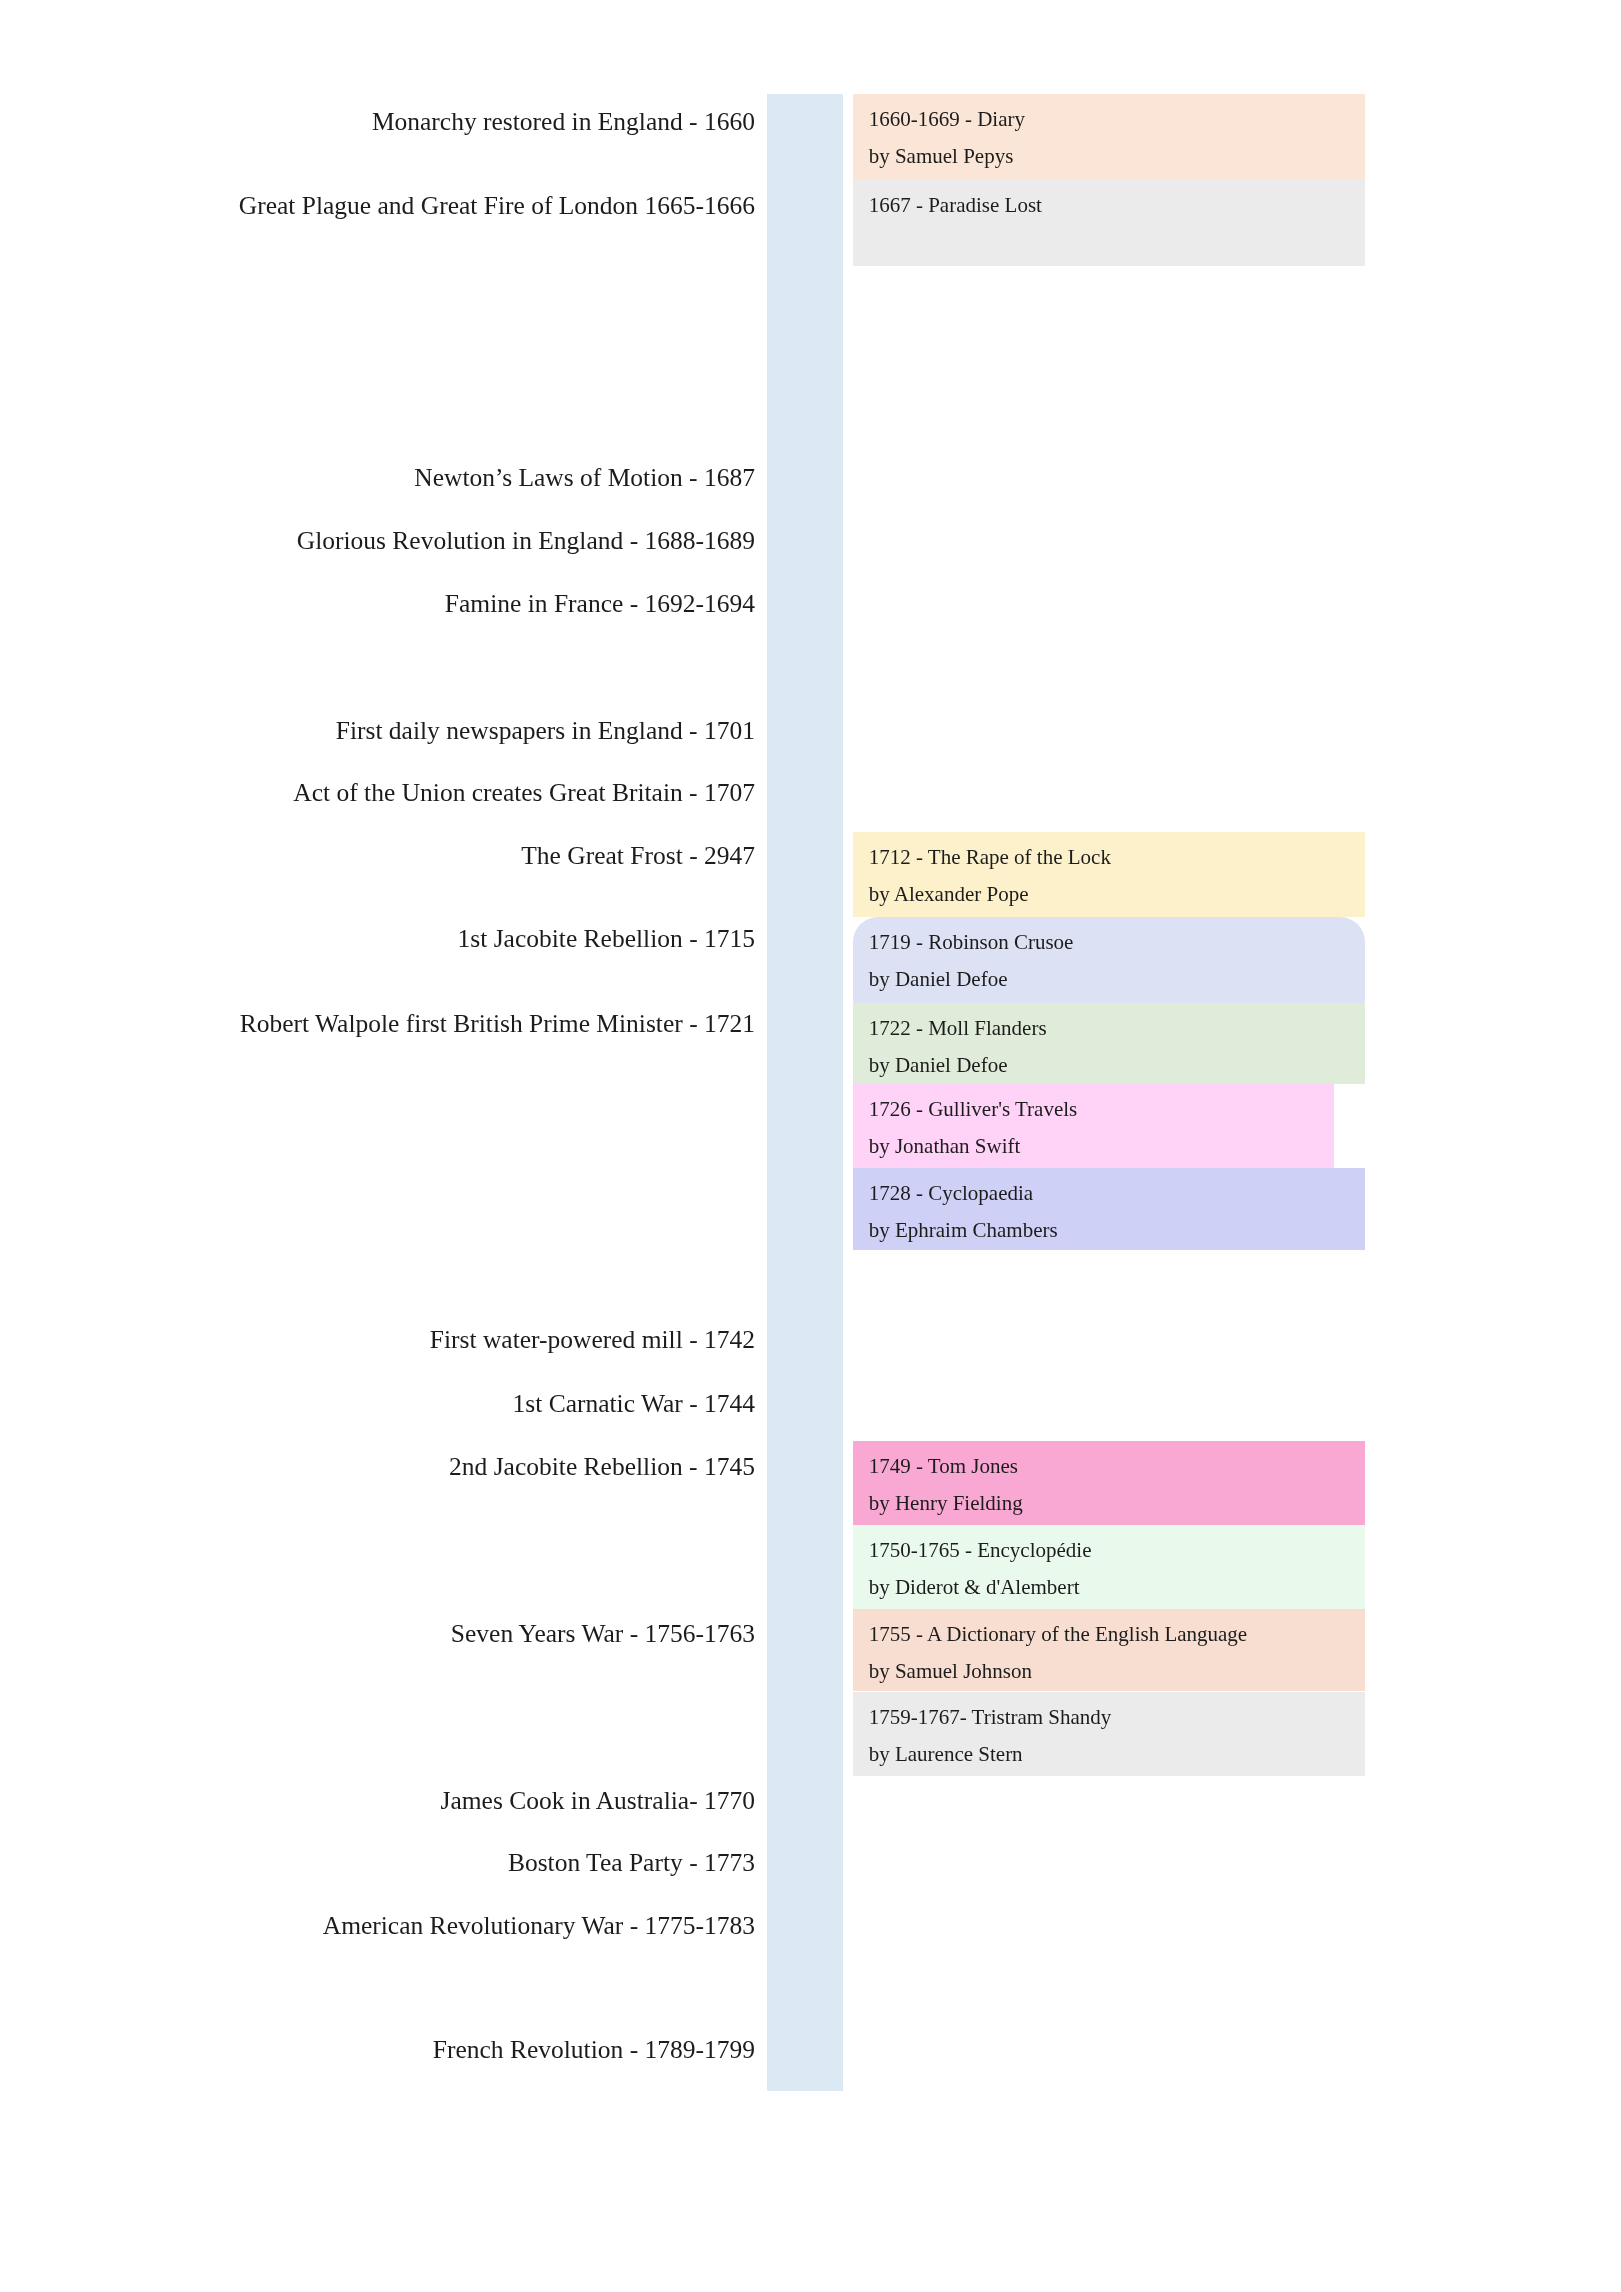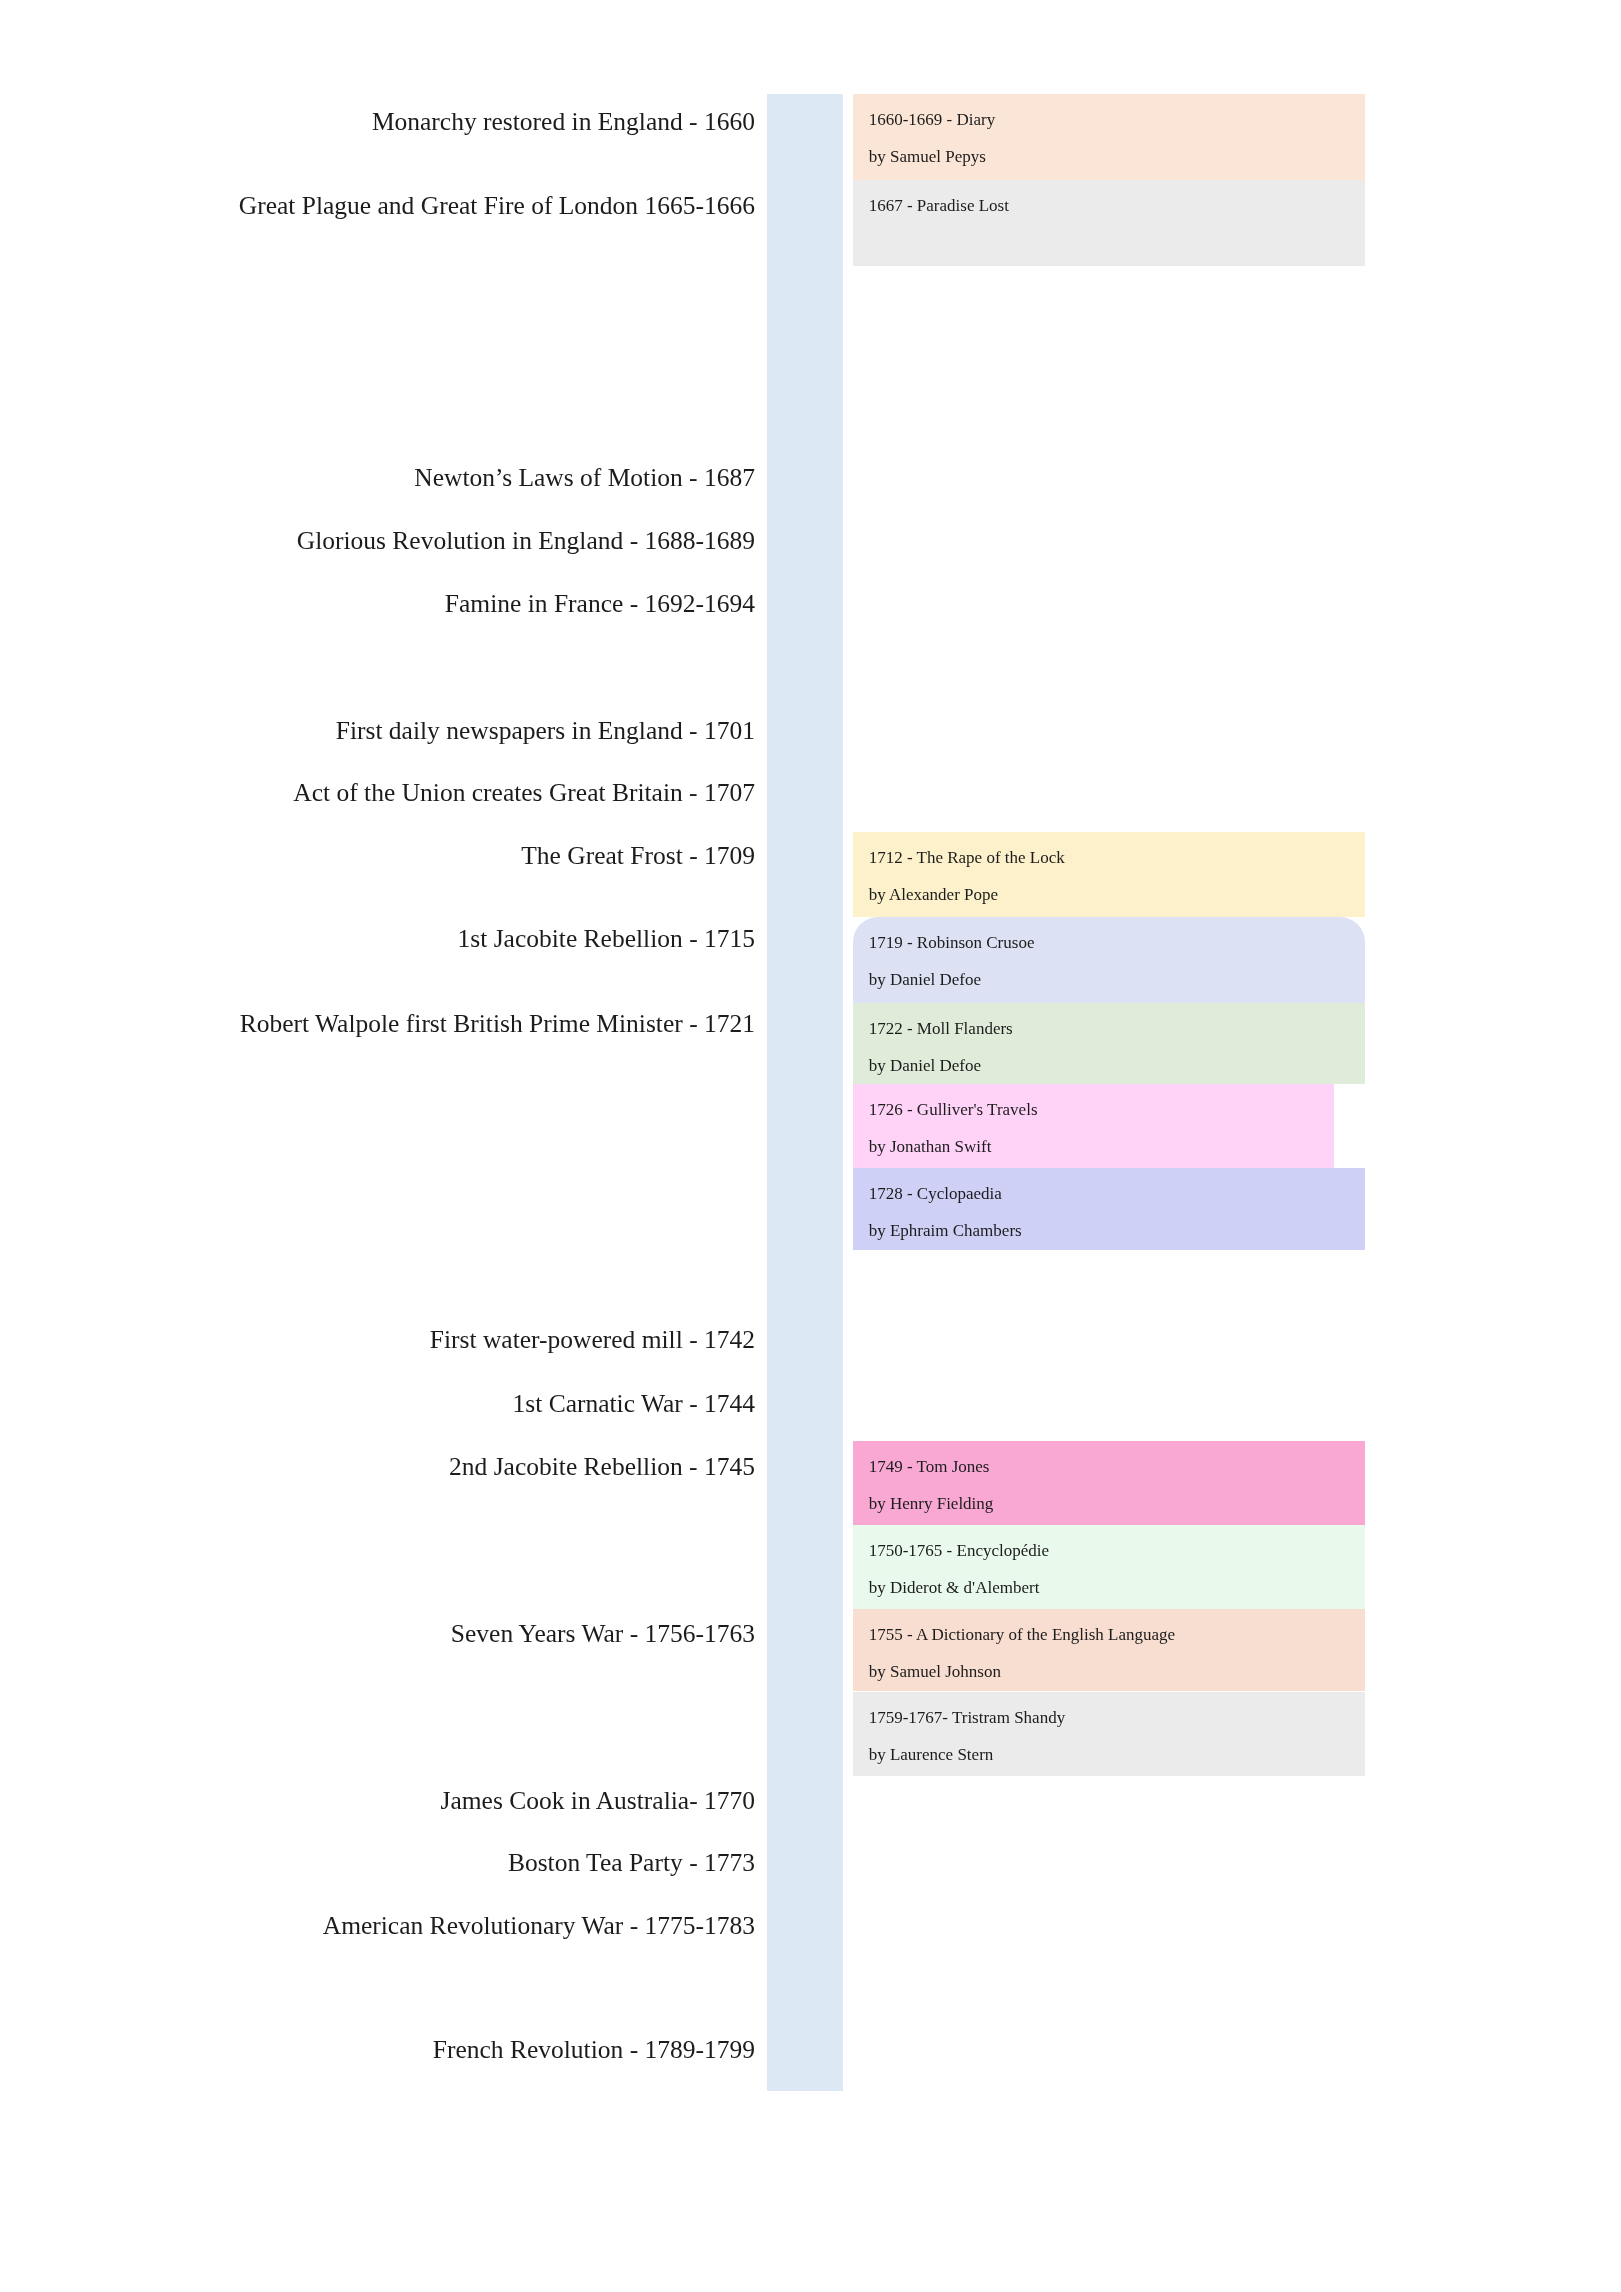--- a/index.html
+++ b/index.html
@@ -31,21 +31,21 @@
   }
   .book-block {
     position: absolute;
     left: 853px;
     width: 512px;
     box-sizing: border-box;
     padding: 6.9px 13.7px 0 15.7px;
     overflow: hidden;
   }
   .book-title, .book-author {
-    font-size: 17px;
+    font-size: 21px;
     line-height: 37px;
     white-space: nowrap;
   }
 </style>
 </head>
 <body>
 
 <div class="page">
   <div class="band" id="timeline-band" style="left: 767px; top: 94px; width: 76px; height: 1997px; background: rgb(220, 232, 244);"></div>
   <div id="events-layer">
@@ -71,21 +71,21 @@
 
   <div class="event-row" style="top: 731px;">
     <span>First daily newspapers in England - 1701</span>
   </div>
 
   <div class="event-row" style="top: 793px;">
     <span>Act of the Union creates Great Britain - 1707</span>
   </div>
 
   <div class="event-row" style="top: 856px;">
-    <span>The Great Frost - 1709</span>
+    <span>The Great Frost - 2947</span>
   </div>
 
   <div class="event-row" style="top: 939px;">
     <span>1st Jacobite Rebellion - 1715</span>
   </div>
 
   <div class="event-row" style="top: 1024px;">
     <span>Robert Walpole first British Prime Minister - 1721</span>
   </div>
 

